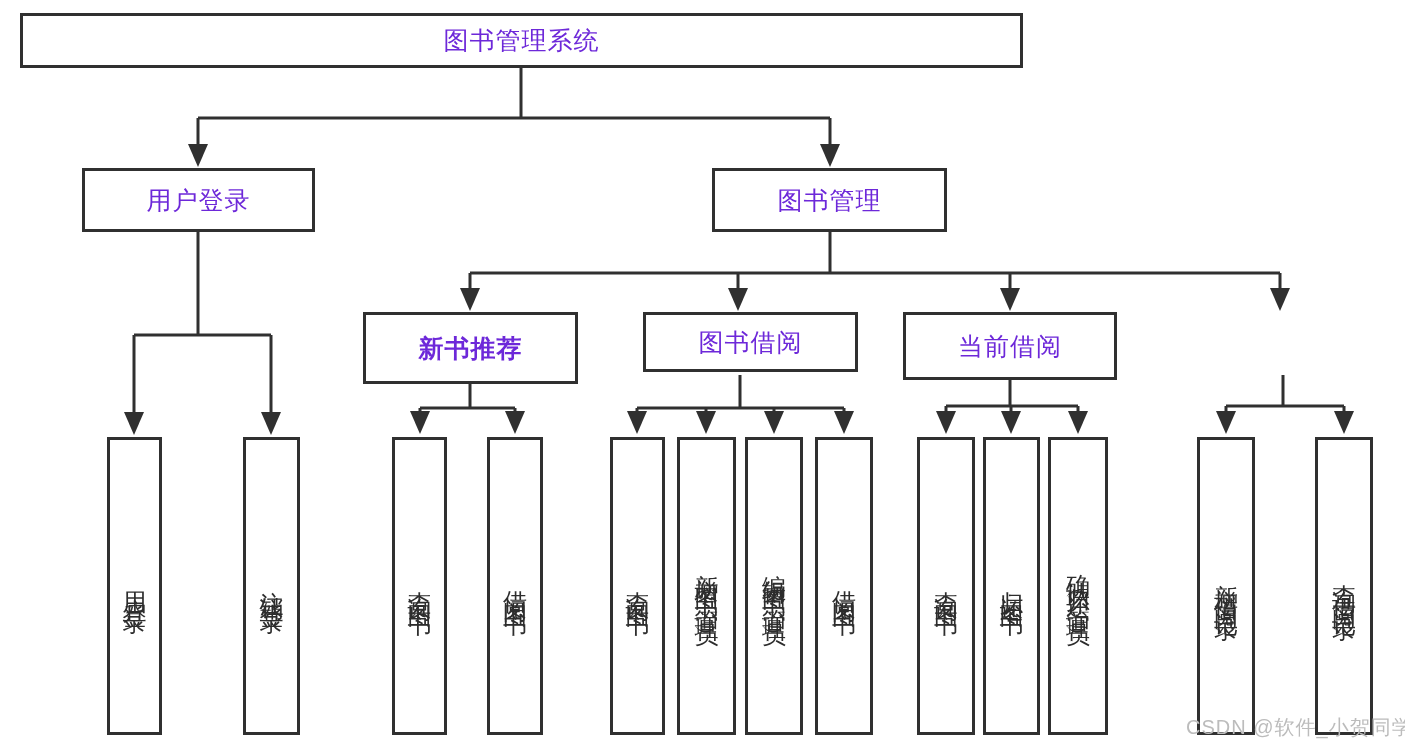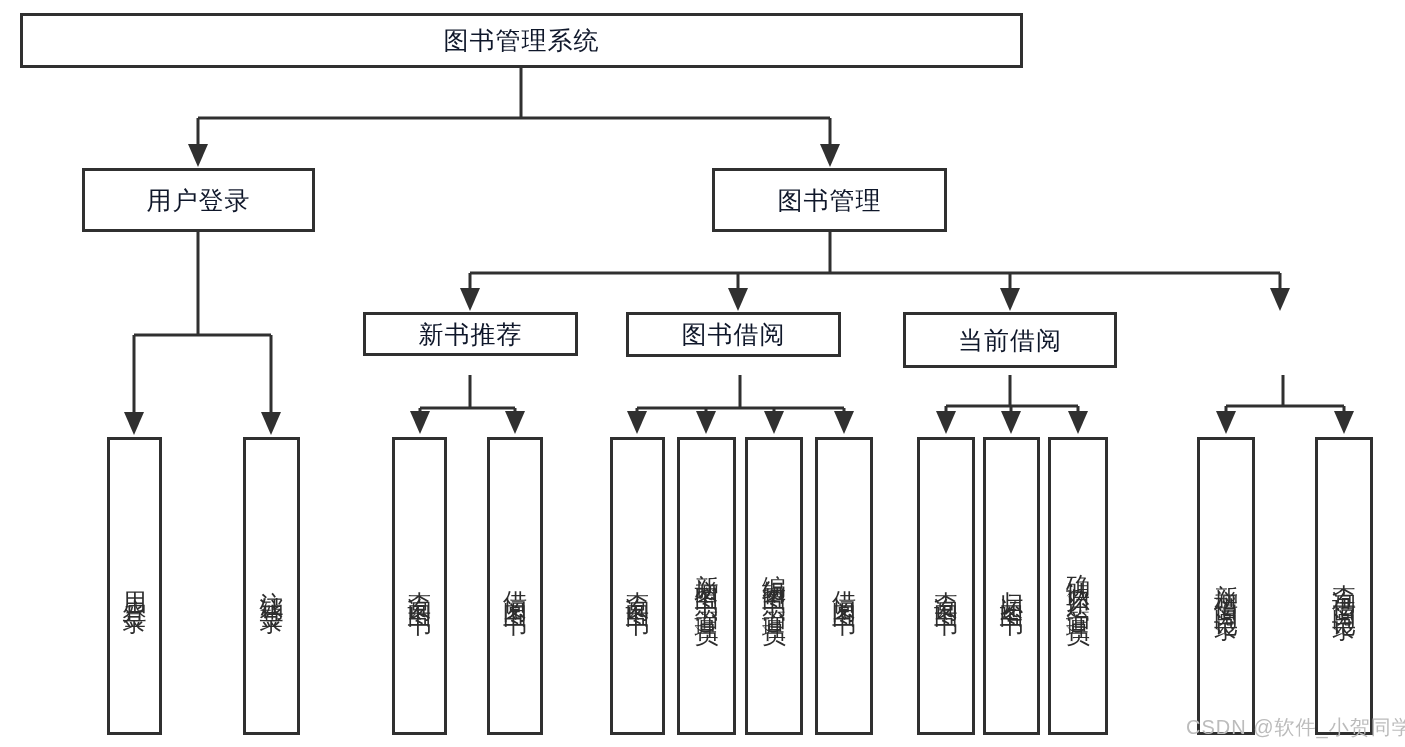--- a/index.html
+++ b/index.html
@@ -17,21 +17,21 @@
     width: 1405px; height: 747px;
   }
   .node {
     position: absolute;
     box-sizing: border-box;
     background: #ffffff;
     border: 3px solid #303030;
     display: flex;
     align-items: center;
     justify-content: center;
-    color: #0f172a;
+    color: #6d28d9;
     font-size: 25px;
     letter-spacing: 1px;
     white-space: nowrap;
   }
   .vnode {
     position: absolute;
     box-sizing: border-box;
     background: #ffffff;
     border: 3px solid #303030;
     display: flex;
@@ -98,23 +98,23 @@
       <polygon points="1216,411 1236,411 1226,434"></polygon>
       <polygon points="1334,411 1354,411 1344,434"></polygon>
     </g>
   </svg>
 
   <div class="node" style="left:20px; top:13px; width:1003px; height:55px;">图书管理系统</div>
 
   <div class="node" style="left:82px; top:168px; width:233px; height:64px;">用户登录</div>
   <div class="node" style="left:712px; top:168px; width:235px; height:64px;text-align:center;">图书管理</div>
 
-  <div class="node" style="left:363px; top:312px; width:215px; height:44px;">新书推荐</div>
-  <div class="node" style="left:626px; top:312px; width:215px; height:45px;">图书借阅</div>
-  <div class="node" style="left:903px; top:312px; width:214px; height:56px;">当前借阅</div>
+  <div class="node" style="left:363px; top:312px; width:215px; height:72px;font-weight:bold;">新书推荐</div>
+  <div class="node" style="left:643px; top:312px; width:215px; height:60px;">图书借阅</div>
+  <div class="node" style="left:903px; top:312px; width:214px; height:68px;">当前借阅</div>
 
   <div class="vnode" style="left:107px; top:437px; width:55px; height:298px;">用户登录</div>
   <div class="vnode" style="left:243px; top:437px; width:57px; height:298px;">注销登录</div>
 
   <div class="vnode" style="left:392px; top:437px; width:55px; height:298px;">查询图书</div>
   <div class="vnode" style="left:487px; top:437px; width:56px; height:298px;">借阅图书</div>
 
   <div class="vnode" style="left:610px; top:437px; width:55px; height:298px;">查询图书</div>
   <div class="vnode" style="left:677px; top:437px; width:59px; height:298px;">新增图书（管理员）</div>
   <div class="vnode" style="left:745px; top:437px; width:58px; height:298px;">编辑图书（管理员）</div>

